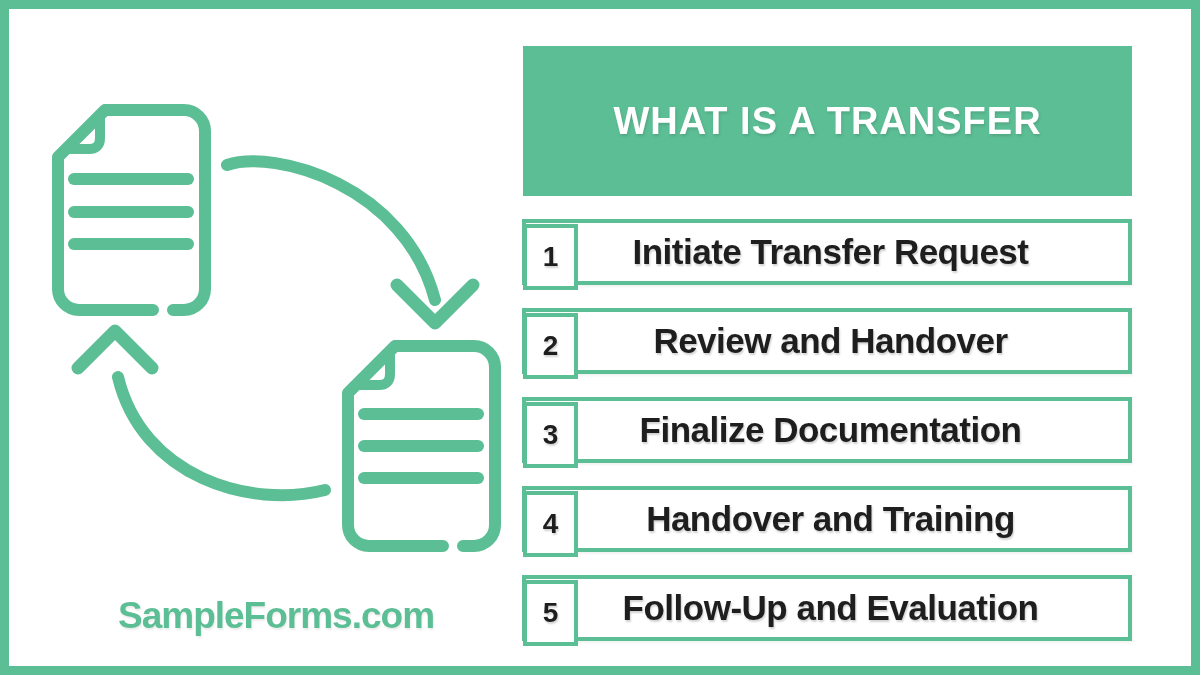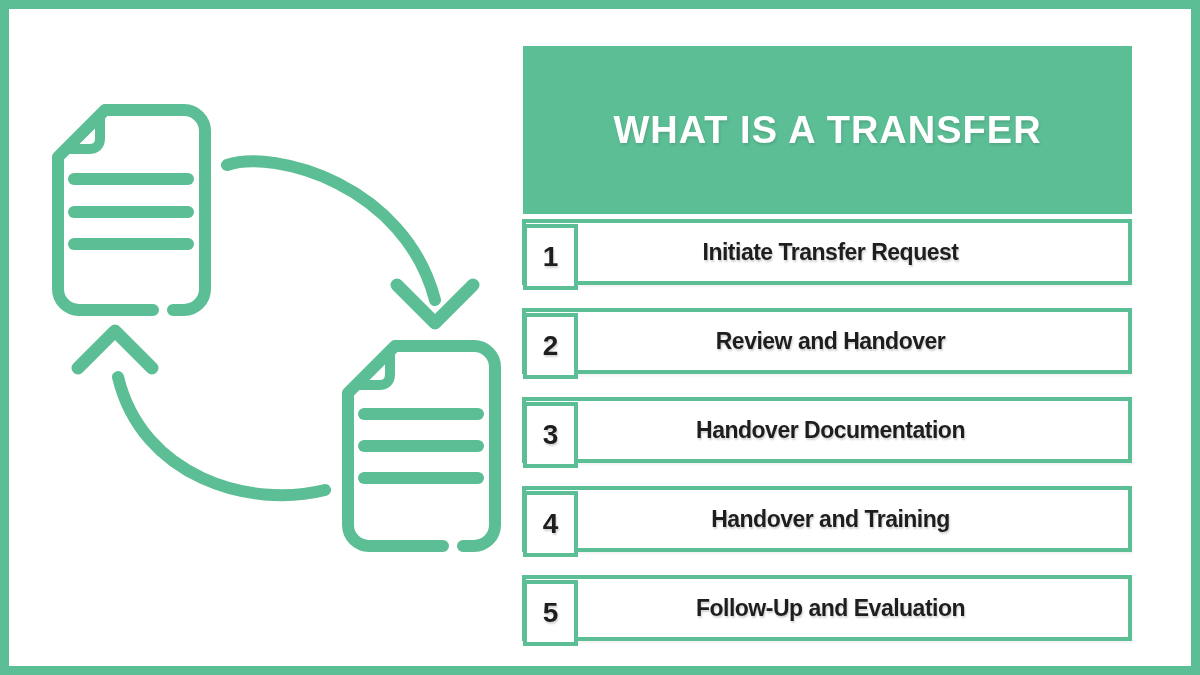--- a/index.html
+++ b/index.html
@@ -23,21 +23,21 @@
   
   .brand {
     position:absolute; left:118px; top:592px;
     font-size:37px; font-weight:700; letter-spacing:-1px;
     line-height:48px; color:var(--green,#5CBE95);
     text-shadow:1px 2px 2px rgba(0,0,0,0.08);
   }
   
   .title-banner {
     position:absolute; left:523px; top:46px;
-    width:609px; height:168px;
+    width:609px; height:150px;
     background:var(--green,#5CBE95);
     display:flex; flex-direction:column;
     align-items:center; justify-content:center;
   }
   .title-line {
     color:#ffffff; font-size:38px; font-weight:700;
     letter-spacing:1px; line-height:50px;
     text-shadow:1px 2px 3px rgba(0,0,0,0.12);
     white-space:nowrap;
   }
@@ -59,21 +59,21 @@
   }
   .step-num {
     font-size:28px; font-weight:700; color:var(--ink,#1E1E1E);
     text-shadow:1px 2px 2px rgba(0,0,0,0.18);
   }
   .step-label-wrap {
     position:absolute; left:0; right:40px; top:0; bottom:0;
     display:flex; align-items:center; justify-content:center; z-index:1;
   }
   .step-label {
-    font-size:23px; font-weight:700; letter-spacing:-0.5px;
+    font-size:35px; font-weight:700; letter-spacing:-0.5px;
     color:var(--ink,#1E1E1E); white-space:nowrap;
     text-shadow:1px 2px 2px rgba(0,0,0,0.18);
     margin-left:47px;
   }
 </style>
 </head>
 <body>
 
 <div class="stage">
 
@@ -99,20 +99,21 @@
       <path stroke-width="12" d="M197 80 C245 64 375 100 405 215"></path>
       <path stroke-width="13" d="M367 200 L405 238 L443 200"></path>
     </g>
 
     <g stroke="currentColor" stroke-linecap="round" stroke-linejoin="round">
       <path stroke-width="12" d="M295 405 C220 424 112 392 88 292"></path>
       <path stroke-width="13" d="M48 283 L85 246 L122 283"></path>
     </g>
   </svg>
 
+  <div class="brand">SampleForms.com</div>
 
   <div class="title-banner">
     <div class="title-line">WHAT IS A TRANSFER</div>
   </div>
 
   <div class="steps">
 
     <div class="step-row">
       <div class="step-box"></div>
       <div class="step-num-box">
@@ -132,21 +133,21 @@
         <span class="step-label">Review and Handover</span>
       </div>
     </div>
 
     <div class="step-row">
       <div class="step-box"></div>
       <div class="step-num-box">
         <span class="step-num">3</span>
       </div>
       <div class="step-label-wrap">
-        <span class="step-label">Handover Documentation</span>
+        <span class="step-label">Finalize Documentation</span>
       </div>
     </div>
 
     <div class="step-row">
       <div class="step-box"></div>
       <div class="step-num-box">
         <span class="step-num">4</span>
       </div>
       <div class="step-label-wrap">
         <span class="step-label">Handover and Training</span>

